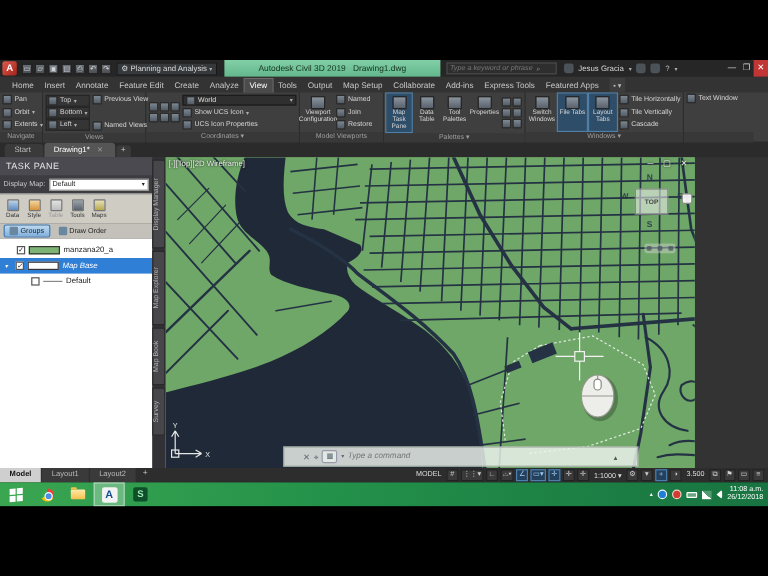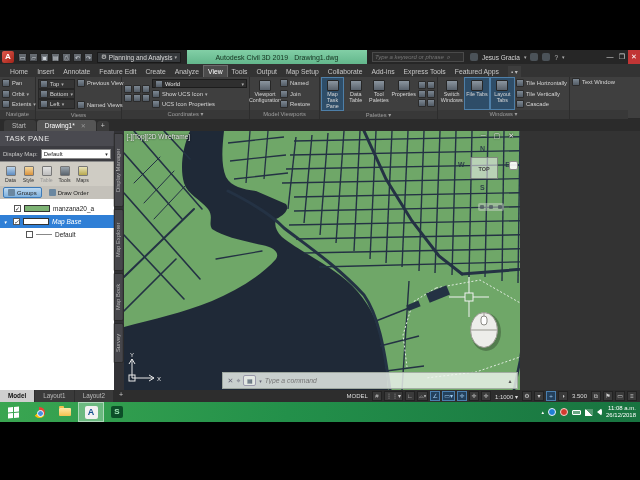--- a/index.html
+++ b/index.html
@@ -44,21 +44,21 @@
   .caret { color:#aeaeae; font-size:5px; }
 
   
   .filetabs { position:absolute; top:69px; left:0; width:640px; height:12px; background:#2b2b2b; display:flex; align-items:flex-end; gap:1px; padding-left:4px; }
   .ftab { font-size:6.5px; color:#bdbdbd; background:#3a3a3a; padding:2px 10px 2px 8px; border-radius:3px 3px 0 0; }
   .ftab.active { background:#555; color:#fff; }
   .ftab .x { margin-left:6px; color:#999; font-size:6px;}
   .ftab-add { width:12px; font-size:7px; color:#ccc; background:#3a3a3a; text-align:center; border-radius:3px 3px 0 0; padding:1px 0 2px; }
 
   
-  .main { position:absolute; top:81px; left:0; width:520px; height:259px; display:flex; }
+  .main { position:absolute; top:81px; left:0; width:579px; height:259px; display:flex; }
 
   
   .taskpane { width:140px; height:259px; background:#3c3c41; display:flex; flex-direction:column; }
   .tp-title { height:15px; background:#4a4a50; color:#e6e6e6; font-size:7.5px; letter-spacing:.4px; line-height:15px; padding-left:5px; }
   .tp-maprow { height:15px; display:flex; align-items:center; gap:3px; padding:0 3px; color:#c9c9c9; font-size:6px; }
   .tp-select { flex:1; height:10px; background:#fff; border:1px solid #8a8a8a; color:#222; font-size:6px; display:flex; align-items:center; justify-content:space-between; padding:0 2px; }
   .tp-toolbar { height:25px; background:#cfccc4; border-top:1px solid #8a8a8a; display:flex; align-items:center; gap:1px; padding:1px 2px; }
   .tool { width:17px; display:flex; flex-direction:column; align-items:center; gap:1px; font-size:5.2px; color:#333; }
   .tool .tico { width:10px; height:10px; border-radius:1px; border:1px solid #777; }
   .tp-tabs { height:13px; background:#c4c1ba; display:flex; align-items:center; gap:3px; padding:0 3px; font-size:6px; color:#222; }
@@ -81,21 +81,21 @@
   .vp-label { position:absolute; top:2px; left:3px; color:#e9e9e9; font-size:6.5px; text-shadow:0 0 2px #000; z-index:5;}
   .vp-controls { position:absolute; top:1px; right:3px; color:#e9e9e9; font-size:7px; letter-spacing:3px; text-shadow:0 0 2px #000; z-index:5;}
   .viewcube { position:absolute; top:14px; right:8px; width:56px; height:48px; z-index:5; font-size:7px; color:rgba(40,55,70,.9); font-weight:bold; }
   .vc-face { position:absolute; left:14px; top:12px; width:28px; height:22px; background:rgba(245,245,245,.55); border:1px solid rgba(90,90,90,.6); color:#444; font-size:5.5px; text-align:center; line-height:22px; font-weight:bold;}
   .vc-n { position:absolute; top:0; left:24px; } .vc-s { position:absolute; bottom:2px; left:24px; }
   .vc-w { position:absolute; left:2px; top:16px; } .vc-e { position:absolute; right:2px; top:16px; }
   .vc-home { position:absolute; top:16px; right:-6px; width:9px; height:9px; background:rgba(255,255,255,.9); border-radius:2px; border:1px solid #888; }
   .navbar { position:absolute; top:72px; right:16px; width:26px; height:8px; background:rgba(210,215,210,.45); border-radius:2px; z-index:5; display:flex; align-items:center; justify-content:space-around; }
   .navbar i { width:4px; height:4px; background:rgba(70,80,90,.7); border-radius:1px; }
 
-  .cmdline { position:absolute; left:98px; top:241px; width:296px; height:17px; background:rgba(238,244,238,.82); border:1px solid rgba(140,150,140,.7); display:flex; align-items:center; gap:3px; padding:0 5px; z-index:6; }
+  .cmdline { position:absolute; left:98px; top:241px; width:296px; height:17px; background:rgba(238,244,238,.82); border:1px solid rgba(140,150,140,.7); display:flex; align-items:center; gap:3px; padding:0 16px; z-index:6; }
   .cmdline .ci { color:#667; font-size:7px; }
   .cmd-chip { width:13px; height:11px; background:#e3e8e3; border:1px solid #99a; border-radius:2px; font-size:6px; color:#456; text-align:center; line-height:10px;}
   .cmdline input { flex:1; border:0; outline:0; background:transparent; font-size:6.8px; font-style:italic; color:#566; font-family:"Liberation Sans",sans-serif; }
   .cmd-scroll { color:#555; font-size:6px; }
 
   
   .bottomrow { position:absolute; top:340px; left:0; width:640px; height:12px; background:#2d2d2d; display:flex; align-items:center; }
   .ltabs { display:flex; align-items:stretch; height:12px; }
   .ltab { font-size:6.3px; color:#b9b9b9; background:#3a3a3a; padding:2px 8px; margin-right:1px; }
   .ltab.active { background:#cfcfcf; color:#111; font-weight:bold; }

